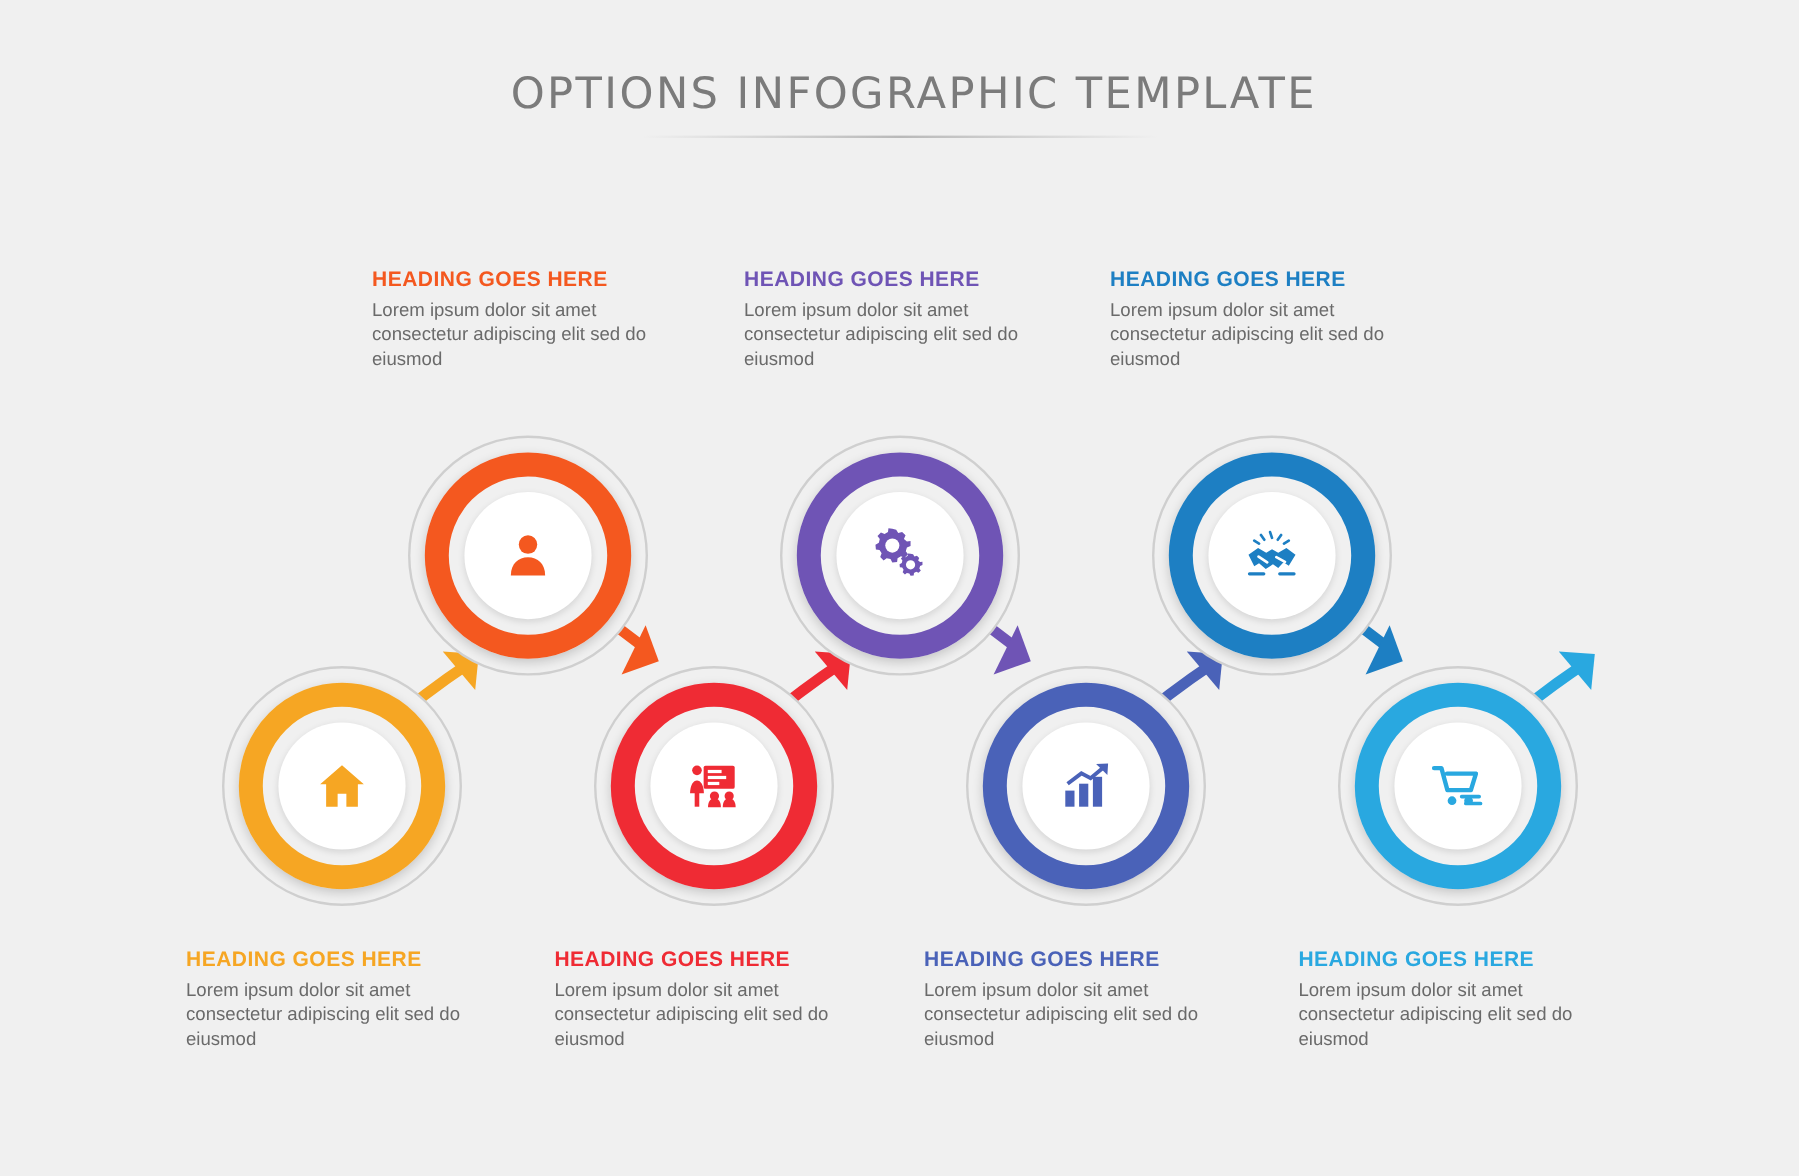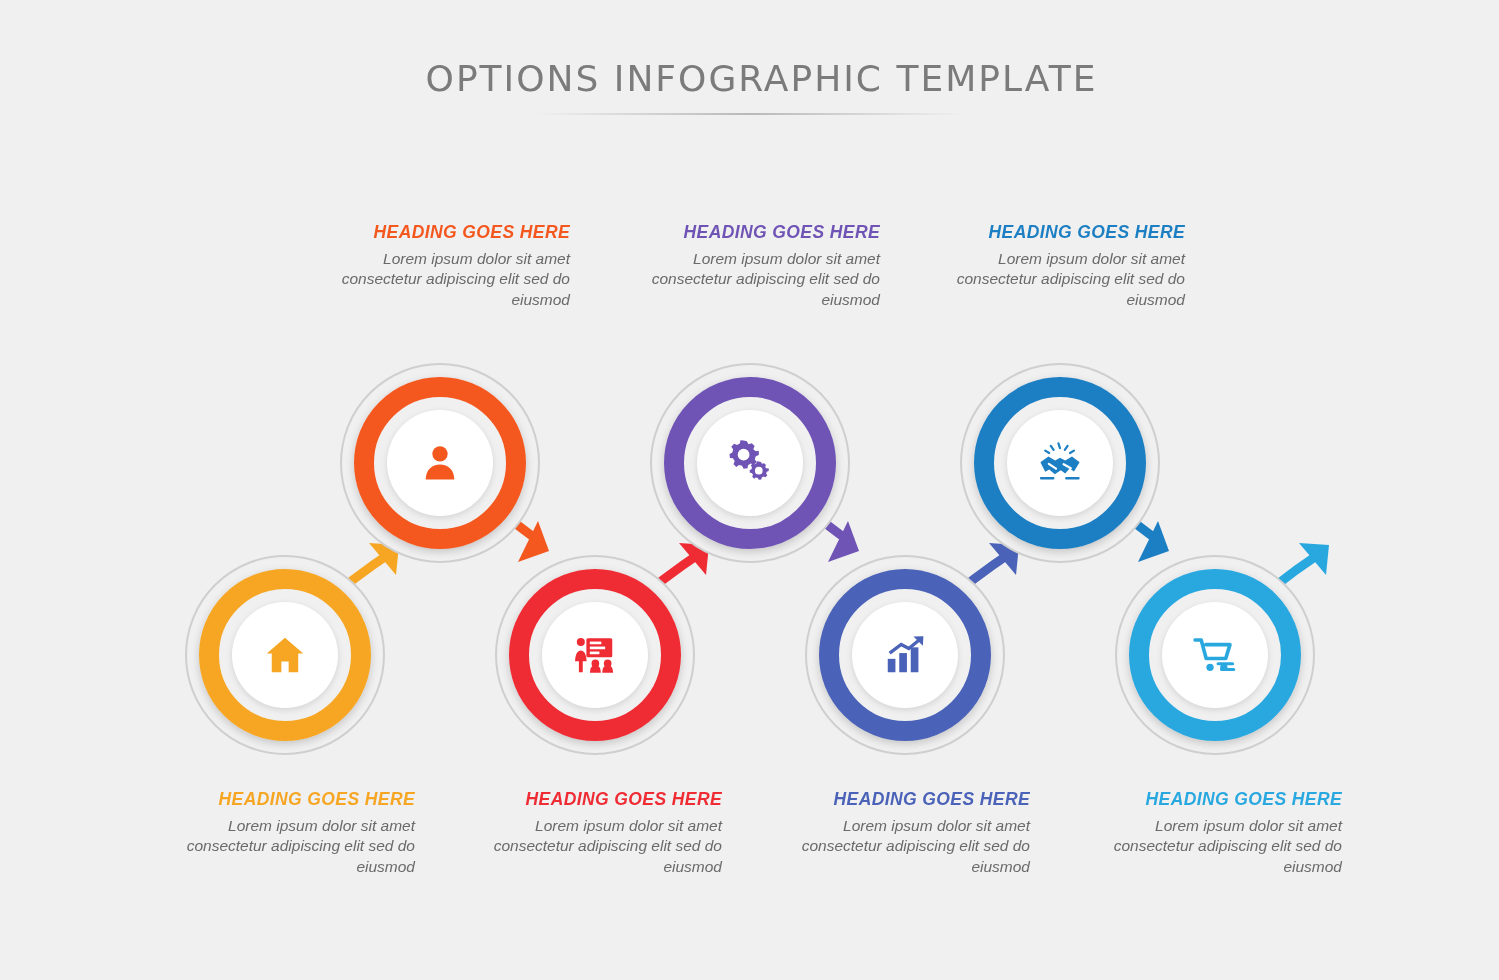--- a/index.html
+++ b/index.html
@@ -41,22 +41,21 @@
     margin: 14px auto 0 auto;
     width: 430px;
     height: 2px;
     background: linear-gradient(to right, rgba(190,190,190,0), rgba(175,175,175,0.85), rgba(190,190,190,0));
   }
 
   
   .textblock {
     position: absolute;
     width: 260px;
-    text-align: right;
-    font-style: italic;
+    text-align: left;
   }
   .heading {
     font-size: 17.5px;
     font-weight: bold;
     letter-spacing: 0.4px;
     margin: 0 0 6px 0;
     font-family: "Liberation Sans", sans-serif;
   }
   .desc {
     font-size: 15.5px;

